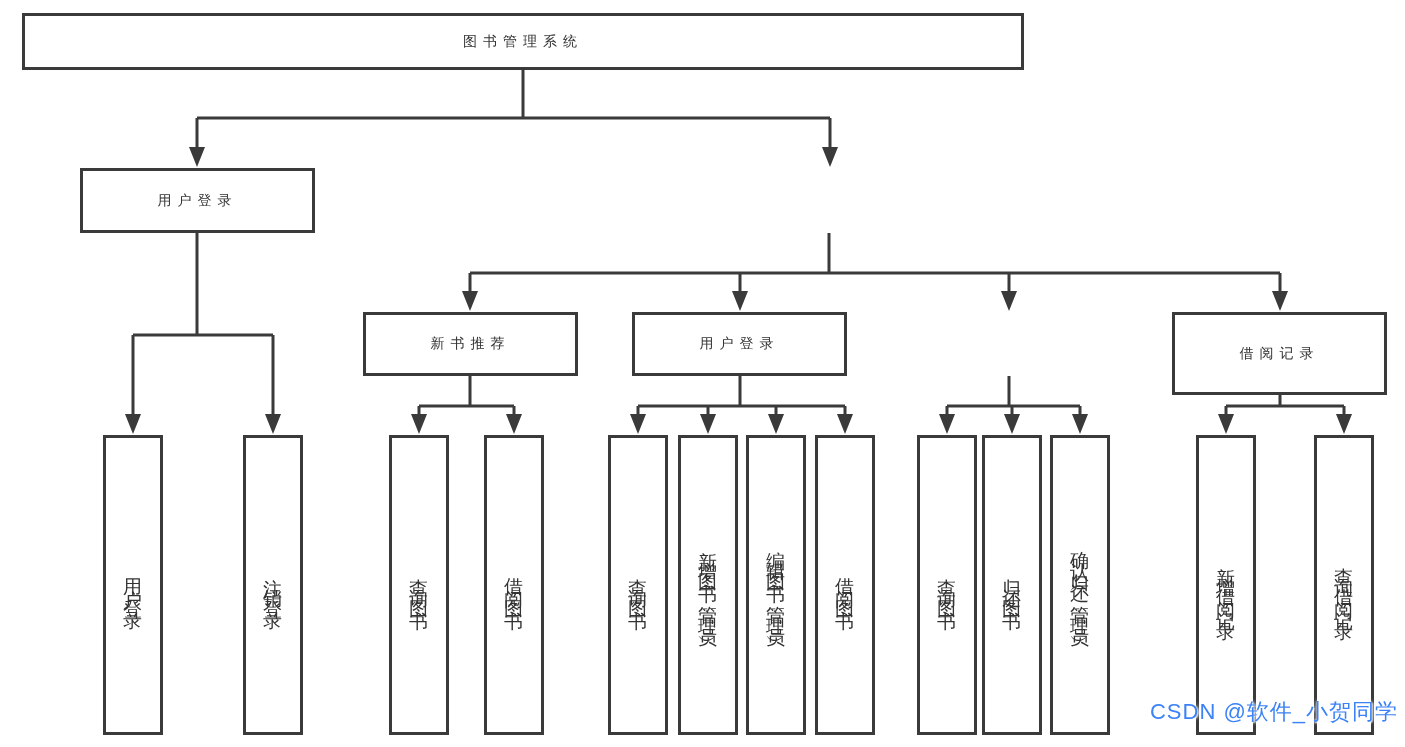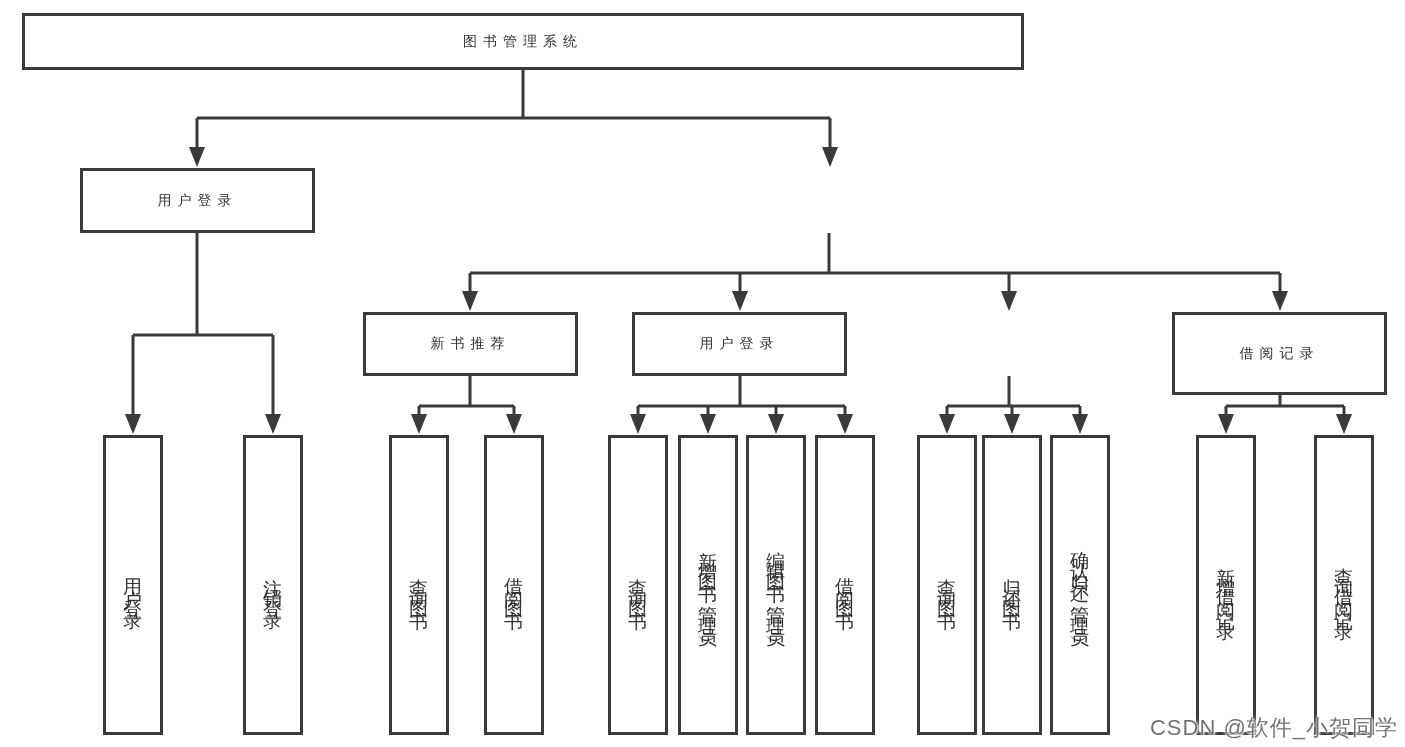--- a/index.html
+++ b/index.html
@@ -31,24 +31,24 @@
     writing-mode:vertical-rl;
     text-orientation:mixed;
     font-size:19px;
     letter-spacing:11px;
     line-height:1;
     color:#333333;
   }
   .watermark{
     position:absolute;
     right:7px;
-    bottom:4px;
+    bottom:20px;
     font-size:22px;
     letter-spacing:1px;
-    color:#737373;
+    color:#3b82f6;
     text-shadow:0 0 4px #ffffff, 0 0 2px #ffffff, 1px 1px 2px #ffffff;
     z-index:5;
     white-space:nowrap;
   }
 </style>
 </head>
 <body>
 
 <div class="canvas">
 

